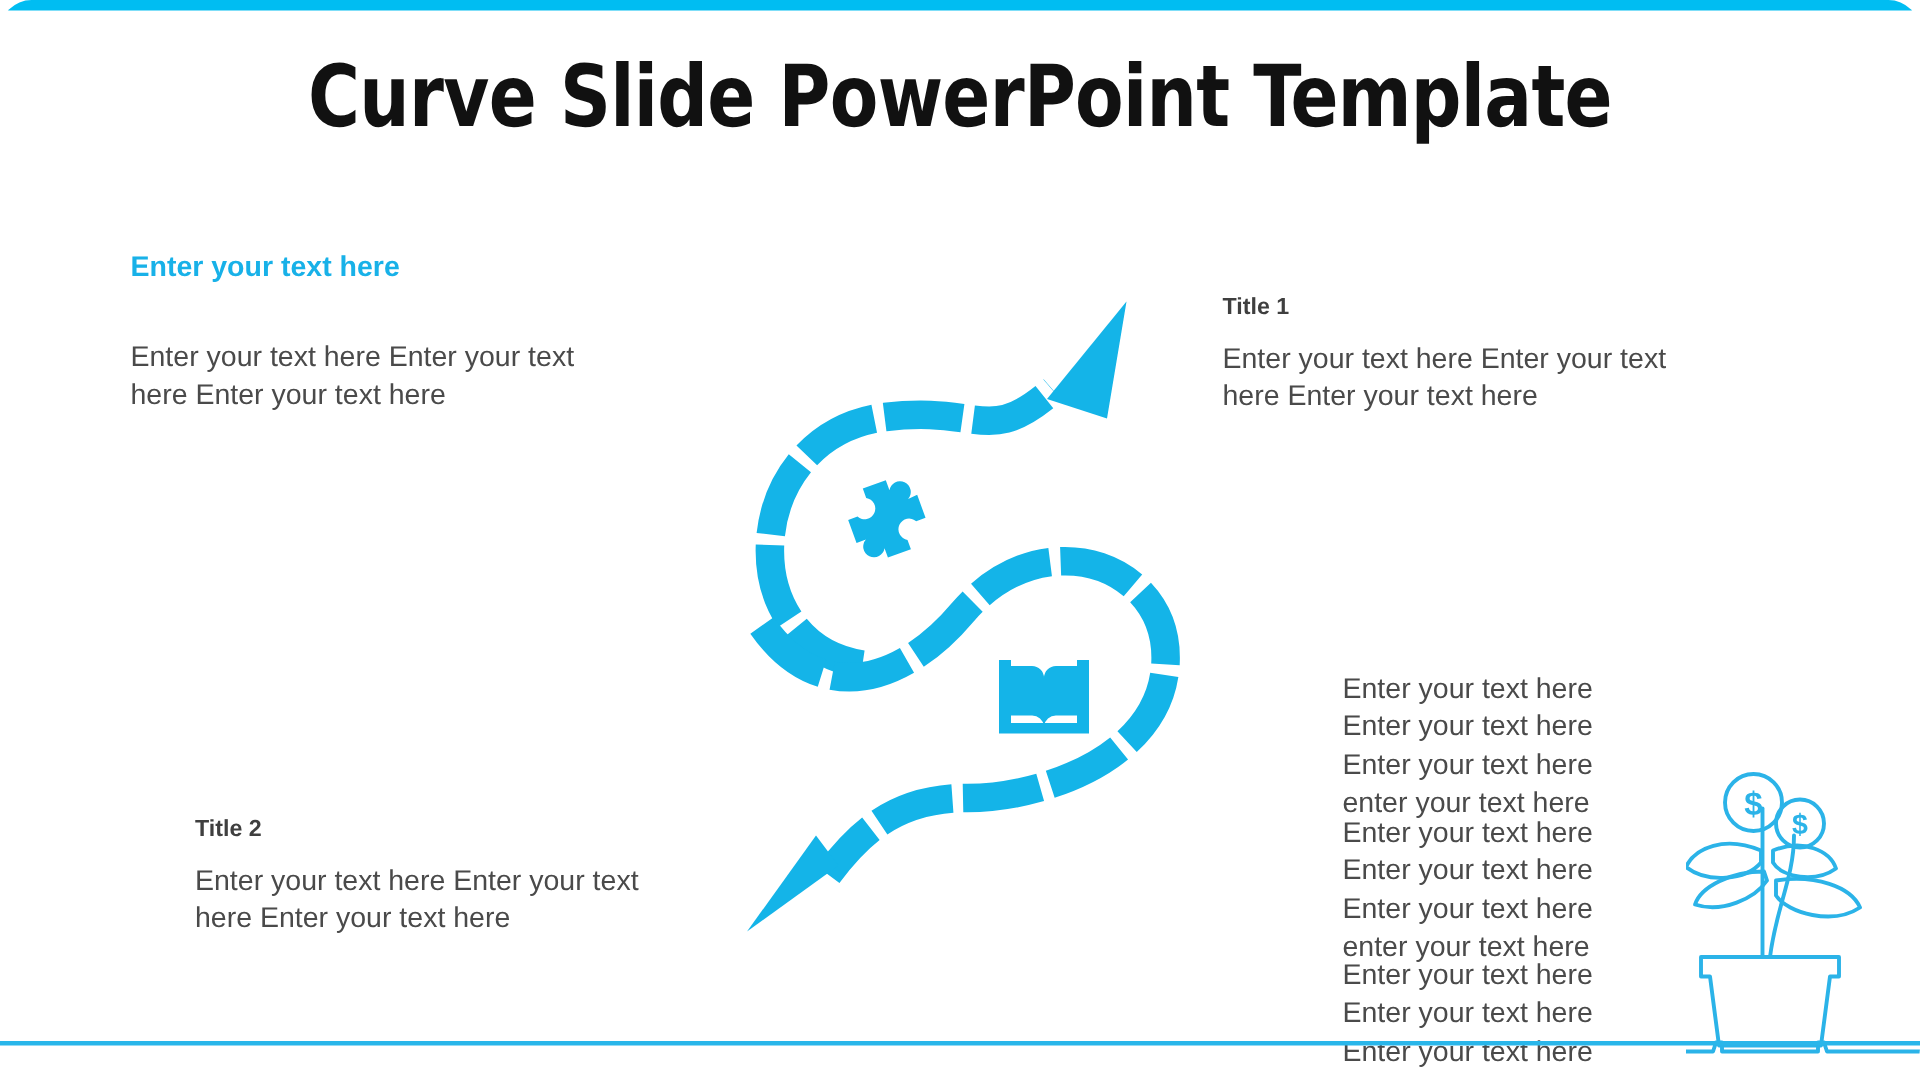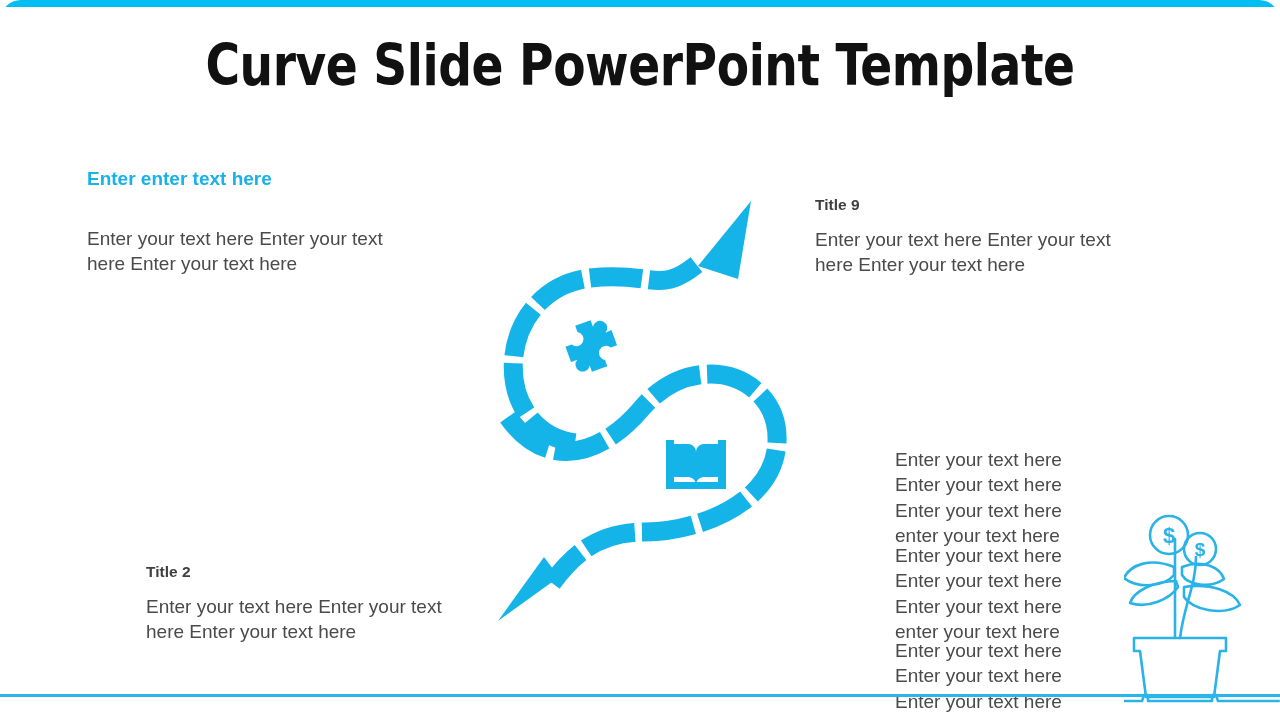--- a/index.html
+++ b/index.html
@@ -74,21 +74,21 @@
   .tb .body {
     font-size: 19px;
     color: #4A4A4A;
     line-height: 1.32;
     margin: 0;
   }
   .tb .body.tight { line-height: 1.33; }
 
   #block-left-intro { left: 87px; top: 167px; width: 330px; }
   #block-title1 { left: 815px; top: 195px; width: 300px; }
-  #block-title2 { left: 146px; top: 543px; width: 320px; margin-top: 19px; }
+  #block-title2 { left: 130px; top: 543px; width: 320px; }
   #block-right-1 { left: 895px; top: 447px; width: 215px; }
   #block-right-2 { left: 895px; top: 543px; width: 215px; }
   #block-right-3 { left: 895px; top: 638px; width: 215px; }
 
   
   .curve-art {
     position: absolute;
     left: 480px;
     top: 180px;
     width: 330px;
@@ -105,26 +105,26 @@
 </head>
 <body>
 
 <div class="slide">
 
   <div class="top-bar"></div>
 
   <div class="slide-title">Curve Slide PowerPoint Template</div>
 
   <div class="tb" id="block-left-intro">
-    <p class="head-blue">Enter enter text here</p>
+    <p class="head-blue">Enter your text here</p>
     <p class="body">Enter your text here Enter your text here Enter your text here</p>
   </div>
 
   <div class="tb" id="block-title1">
-    <p class="head-dark">Title 9</p>
+    <p class="head-dark">Title 1</p>
     <p class="body">Enter your text here Enter your text here Enter your text here</p>
   </div>
 
   <div class="tb" id="block-title2">
     <p class="head-dark">Title 2</p>
     <p class="body">Enter your text here Enter your text here Enter your text here</p>
   </div>
 
   <div class="tb" id="block-right-1">
     <p class="body tight">Enter your text here Enter your text here Enter your text here enter your text here</p>

